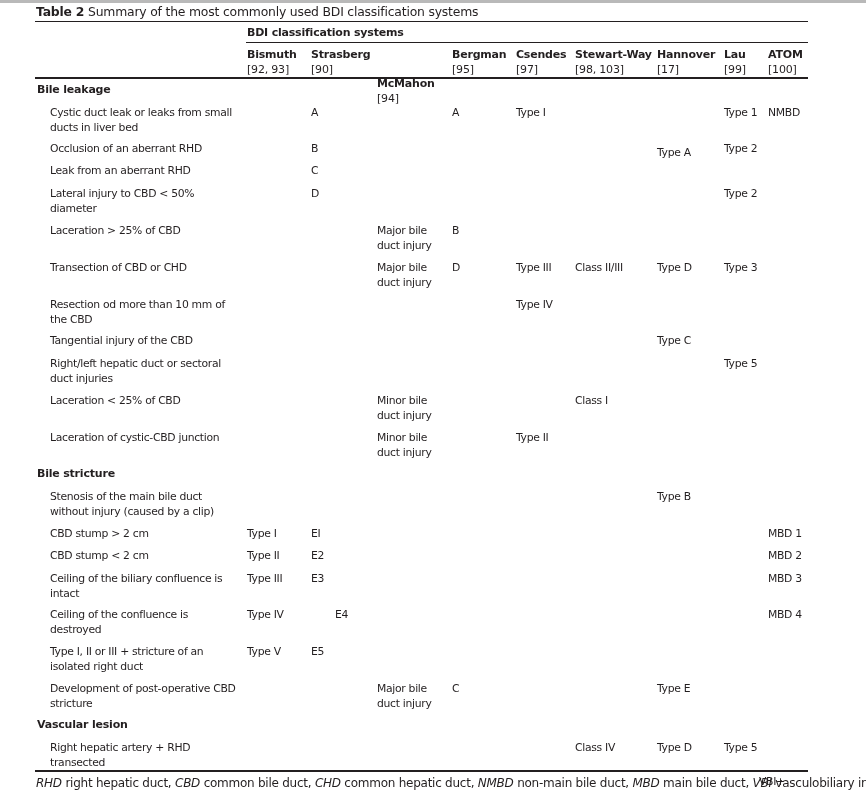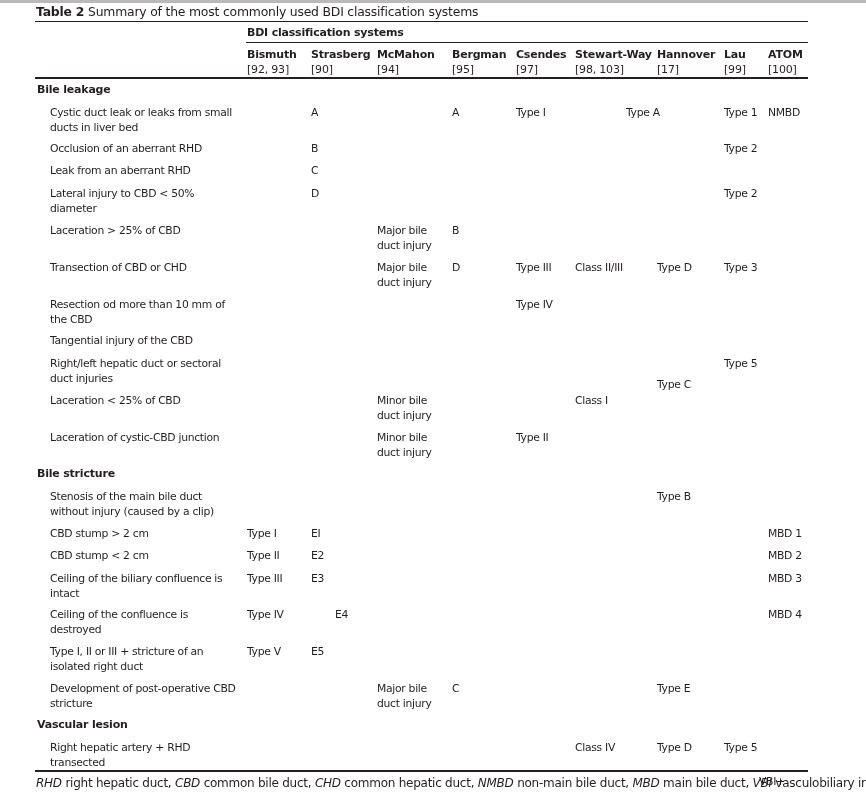--- a/index.html
+++ b/index.html
@@ -25,42 +25,42 @@
 <div class="topbar"></div>
 
 <div class="caption"><b>Table 2</b><span> Summary of the most commonly used BDI classification systems</span></div>
 
 <div class="rule" style="left:35px; top:21px; width:773px; height:1px;"></div>
 <div class="th-group">BDI classification systems</div>
 <div class="rule" style="left:246px; top:42px; width:562px; height:1px;"></div>
 <div id="colheads">
     <div class="colhead" style="left: 247px;"><span>Bismuth</span><span class="ref">[92, 93]</span></div>
     <div class="colhead" style="left: 311px;"><span>Strasberg</span><span class="ref">[90]</span></div>
-    <div class="colhead" style="left: 377px;"><span>McMahon</span><span class="ref">[94]</span></div>
+    <div class="colhead" style="left: 377px; margin-top: 29px;"><span>McMahon</span><span class="ref">[94]</span></div>
     <div class="colhead" style="left: 452px;"><span>Bergman</span><span class="ref">[95]</span></div>
     <div class="colhead" style="left: 516px;"><span>Csendes</span><span class="ref">[97]</span></div>
     <div class="colhead" style="left: 575px;"><span>Stewart-Way</span><span class="ref">[98, 103]</span></div>
     <div class="colhead" style="left: 657px;"><span>Hannover</span><span class="ref">[17]</span></div>
     <div class="colhead" style="left: 724px;"><span>Lau</span><span class="ref">[99]</span></div>
     <div class="colhead" style="left: 768px;"><span>ATOM</span><span class="ref">[100]</span></div>
   </div>
 <div class="rule" style="left:35px; top:77px; width:773px; height:2px;"></div>
 
 <div id="sections">
     <div class="section" style="top: 83px;">Bile leakage</div>
     <div class="section" style="top: 467px;">Bile stricture</div>
     <div class="section" style="top: 718px;">Vascular lesion</div>
   </div>
 <div id="rows">
     <div class="row" style="top: 105px;">
       <div class="cell desc">Cystic duct leak or leaks from small ducts in liver bed</div>
       <div class="cell" style="left: 311px;">A</div>
       <div class="cell" style="left: 452px;">A</div>
       <div class="cell" style="left: 516px;">Type I</div>
-      <div class="cell" style="left: 626px;">Type A</div>
+      <div class="cell" style="left: 657px; margin-top: 40px;">Type A</div>
       <div class="cell" style="left: 724px;">Type 1</div>
       <div class="cell" style="left: 768px;">NMBD</div>
     </div>
     <div class="row" style="top: 141px;">
       <div class="cell desc">Occlusion of an aberrant RHD</div>
       <div class="cell" style="left: 311px;">B</div>
       <div class="cell" style="left: 724px;">Type 2</div>
     </div>
     <div class="row" style="top: 163px;">
       <div class="cell desc">Leak from an aberrant RHD</div>
@@ -84,21 +84,21 @@
       <div class="cell" style="left: 575px;">Class II/III</div>
       <div class="cell" style="left: 657px;">Type D</div>
       <div class="cell" style="left: 724px;">Type 3</div>
     </div>
     <div class="row" style="top: 297px;">
       <div class="cell desc">Resection od more than 10 mm of the CBD</div>
       <div class="cell" style="left: 516px;">Type IV</div>
     </div>
     <div class="row" style="top: 333px;">
       <div class="cell desc">Tangential injury of the CBD</div>
-      <div class="cell" style="left: 657px; margin-top: 44px;">Type C</div>
+      <div class="cell" style="left: 657px;">Type C</div>
     </div>
     <div class="row" style="top: 356px;">
       <div class="cell desc">Right/left hepatic duct or sectoral duct injuries</div>
       <div class="cell" style="left: 724px;">Type 5</div>
     </div>
     <div class="row" style="top: 393px;">
       <div class="cell desc">Laceration &lt; 25% of CBD</div>
       <div class="cell" style="left: 377px; white-space: normal; width: 68px;">Minor bile duct injury</div>
       <div class="cell" style="left: 575px;">Class I</div>
     </div>

